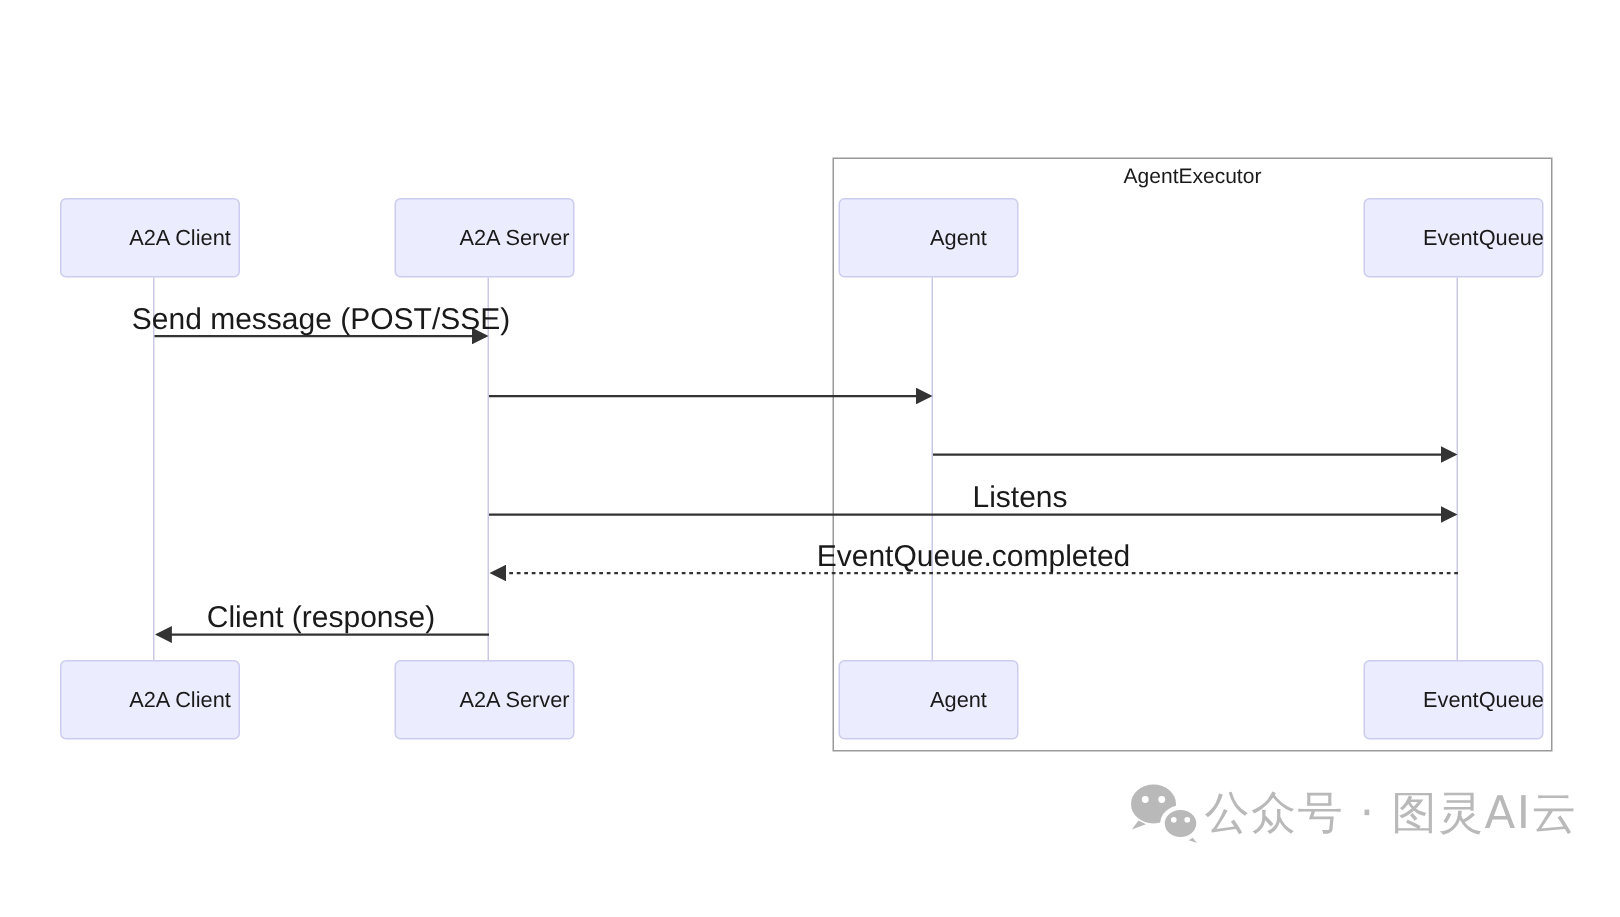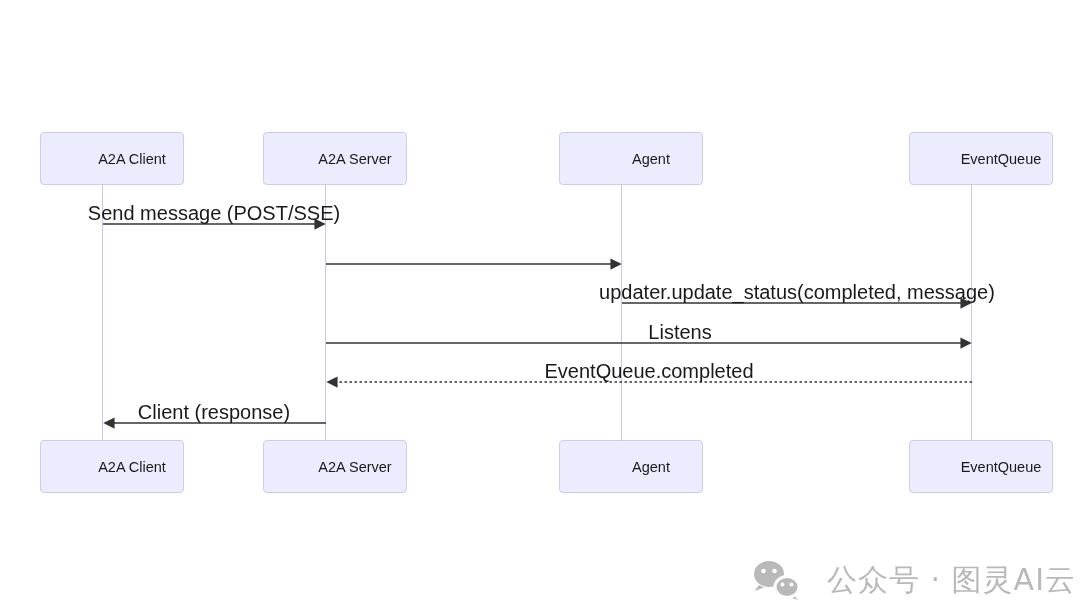--- a/index.html
+++ b/index.html
@@ -23,21 +23,21 @@
   .frame-label {
     position: absolute;
     left: 0; top: 3px;
     width: 100%;
     text-align: center;
     font-size: 14px;
     color: var(--text, #1a1a1a);
   }
   .actor {
     position: absolute;
-    width: 144px; height: 53px;
+    width: 120px; height: 53px;
     background: var(--participant-fill, #ECECFF);
     border: 1px solid var(--participant-border, #CCCCEE);
     border-radius: 4px;
     box-sizing: border-box;
     display: flex; align-items: center; justify-content: center;
     font-size: 14.5px;
     color: var(--text, #1a1a1a);
     z-index: 3;
     padding-left: 40px;
   }
@@ -61,40 +61,43 @@
   .msg-label {
     position: absolute;
     transform: translateX(-50%);
     white-space: nowrap;
     font-size: 20px;
     color: var(--text, #1a1a1a);
     z-index: 2;
   }
   .watermark {
     position: absolute;
-    left: 752px; top: 558px;
-    display: flex; align-items: center; gap: 25px;
+    left: 752px; top: 520px;
+    display: flex; align-items: center; gap: 1px;
     color: var(--watermark, #b9b9b9);
     z-index: 4;
   }
   .watermark-text {
     font-size: 30px;
     letter-spacing: 1px;
     font-family: "DejaVu Sans", "Liberation Sans", sans-serif;
   }
   .wechat-icon { width: 50px; height: 44px; display: block; }
   .wechat-icon .bubble { fill: var(--watermark, #b9b9b9); }
   .wechat-icon .eye { fill: #ffffff; }
   .wechat-icon .cutout { stroke: #ffffff; stroke-width: 3; }
 </style>
 </head>
 <body>
 
 <div id="canvas">
 
+  <div class="frame">
+    <div class="frame-label">AgentExecutor</div>
+  </div>
 
   <div class="lifeline" style="left:102px"></div>
   <div class="lifeline" style="left:325px"></div>
   <div class="lifeline" style="left:621px"></div>
   <div class="lifeline" style="left:971px"></div>
 
   <div class="actor" style="left:40px;top:132px">A2A Client</div>
   <div class="actor" style="left:263px;top:132px">A2A Server</div>
   <div class="actor" style="left:559px;top:132px">Agent</div>
   <div class="actor" style="left:909px;top:132px">EventQueue</div>
@@ -112,21 +115,20 @@
     </defs>
     <line class="arrow-line" x1="103" y1="224" x2="324" y2="224" marker-end="url(#arrowhead)"></line>
     <line class="arrow-line" x1="326" y1="264" x2="620" y2="264" marker-end="url(#arrowhead)"></line>
     <line class="arrow-line" x1="622" y1="303" x2="970" y2="303" marker-end="url(#arrowhead)"></line>
     <line class="arrow-line" x1="326" y1="343" x2="970" y2="343" marker-end="url(#arrowhead)"></line>
     <line class="arrow-line dashed" x1="972" y1="382" x2="328" y2="382" marker-end="url(#arrowhead)"></line>
     <line class="arrow-line" x1="326" y1="423" x2="105" y2="423" marker-end="url(#arrowhead)"></line>
   </svg>
 
   <div class="msg-label" style="left:214px;top:202px">Send message (POST/SSE)</div>
-  <div class="msg-label" style="left:797px;top:281px">updater.update_status(completed, message)</div>
   <div class="msg-label" style="left:680px;top:321px">Listens</div>
   <div class="msg-label" style="left:649px;top:360px">EventQueue.completed</div>
   <div class="msg-label" style="left:214px;top:401px">Client (response)</div>
 
   <div class="watermark">
     <svg class="wechat-icon" viewBox="0 0 50 44">
       <path class="bubble" d="M7,27 L2.5,33 L12,29.5 z"></path>
       <ellipse class="bubble" cx="17" cy="16" rx="15" ry="13"></ellipse>
       <circle class="eye" cx="11.5" cy="13" r="2.3"></circle>
       <circle class="eye" cx="22.5" cy="13" r="2.3"></circle>

